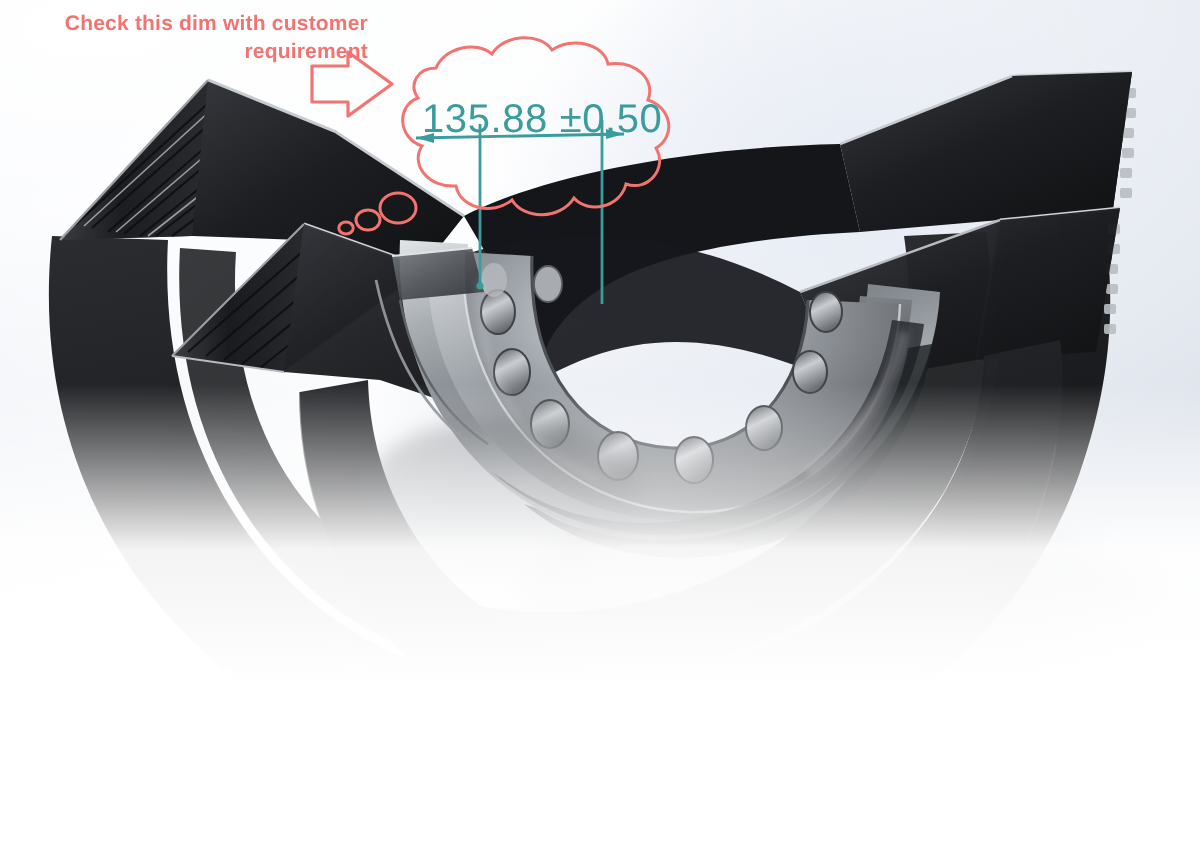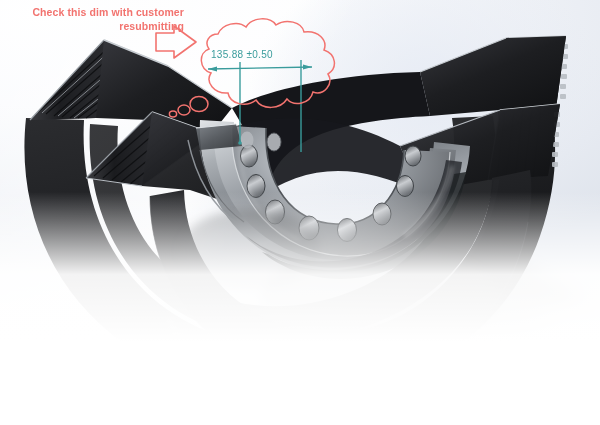--- a/index.html
+++ b/index.html
@@ -27,21 +27,21 @@
     pointer-events:none;
   }
   svg.layer{position:absolute;left:0;top:0;width:600px;height:425px;overflow:visible;}
   .anno-text{
     position:absolute;left:14px;top:6px;width:170px;
     text-align:right;font-size:10.5px;line-height:13.5px;font-weight:600;
     color:#f2736f;letter-spacing:.1px;
   }
   .dim-text{
     position:absolute;left:211px;top:49px;
-    font-size:10px;font-weight:400;color:#3a9c9c;letter-spacing:.3px;
+    font-size:20px;font-weight:400;color:#3a9c9c;letter-spacing:.3px;
     white-space:nowrap;
   }
 </style>
 </head>
 <body>
 
 <div id="stage">
 
   <div class="bg-band"></div>
   <div class="bg-corner"></div>
@@ -340,18 +340,18 @@
       <ellipse cx="173" cy="114" rx="3.6" ry="3"></ellipse>
     </g>
 
     <g>
       <path d="M156 33 L174 33 L174 26 L196 42 L174 58 L174 51 L156 51 Z" fill="none" stroke="#f2736f" stroke-width="1.6" stroke-linejoin="round"></path>
     </g>
   </svg>
 
   <div class="anno-text">
     <div>Check this dim with customer</div>
-    <div>resubmitting</div>
+    <div>requirement</div>
   </div>
 
   <div class="dim-text">135.88 ±0.50</div>
 
 </div>
 
 </body></html>

